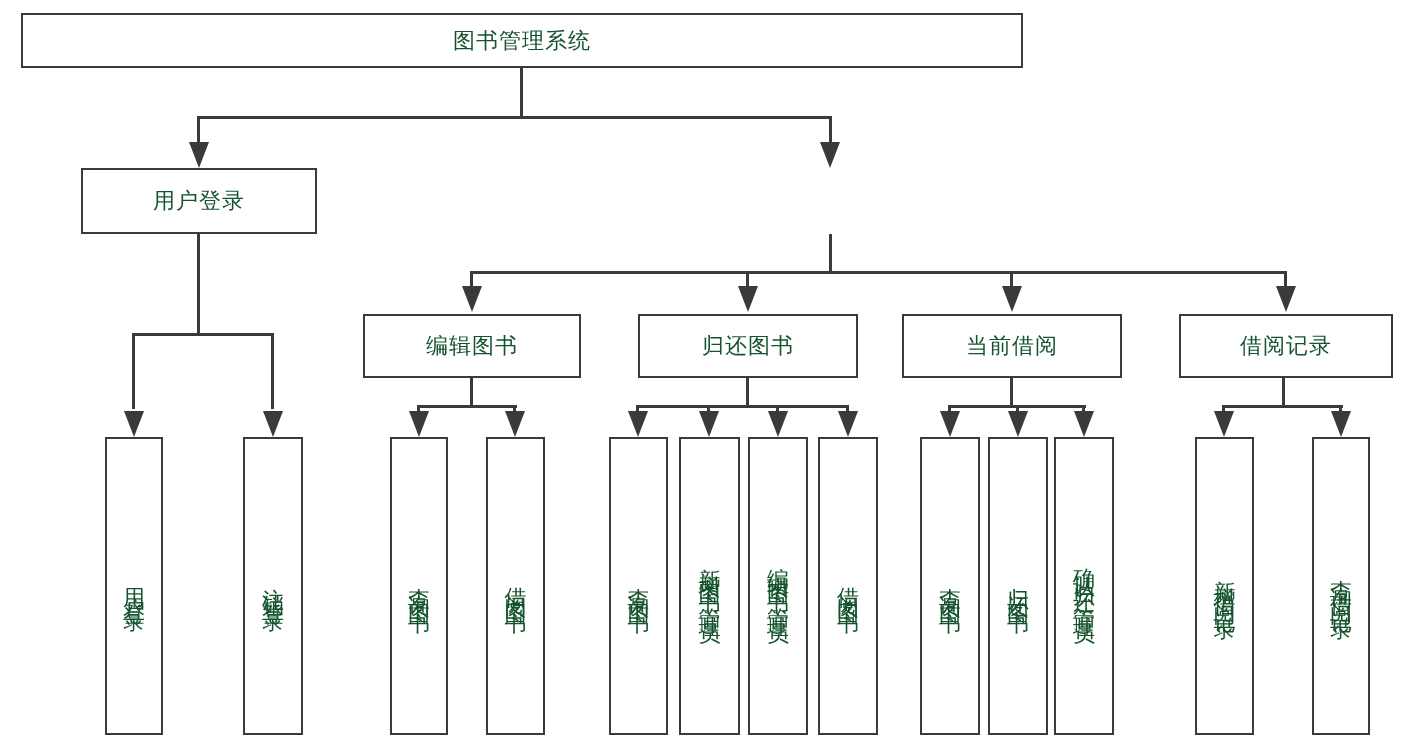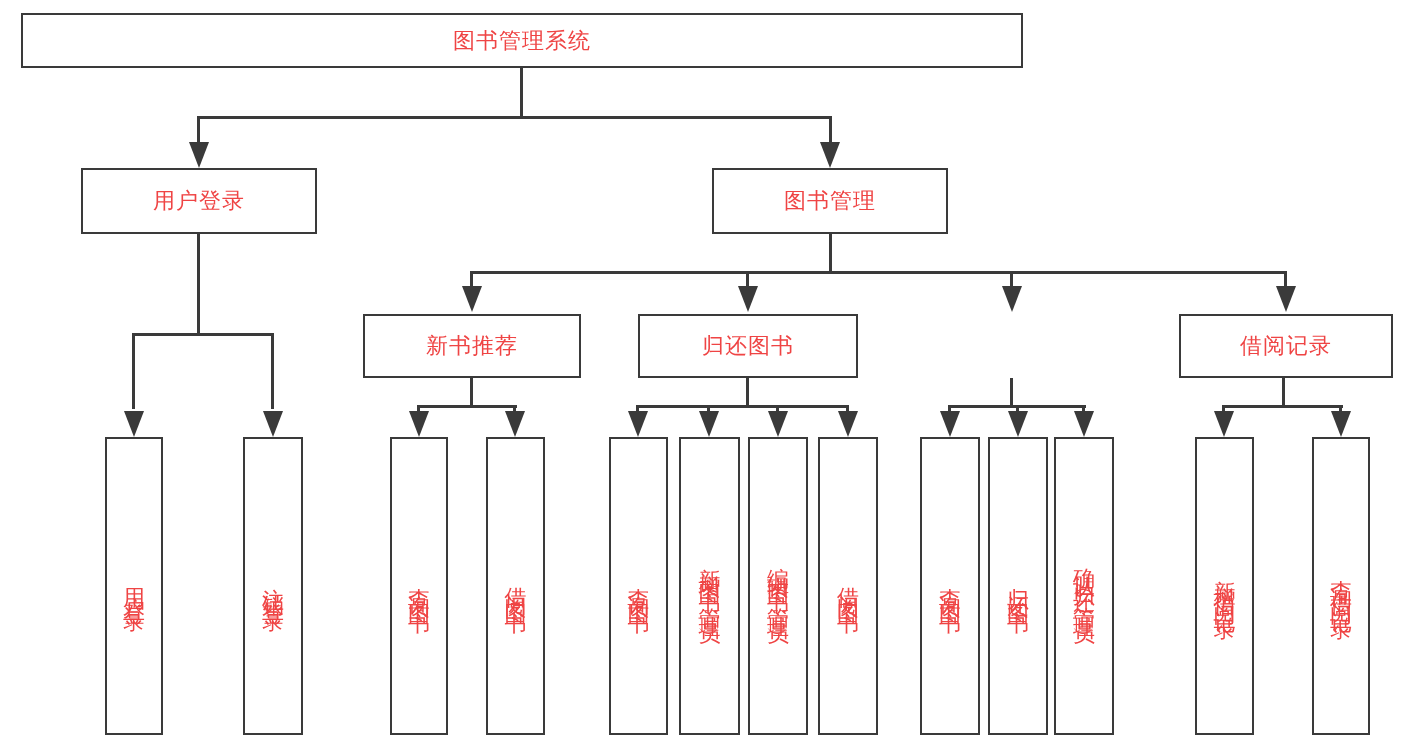--- a/index.html
+++ b/index.html
@@ -12,21 +12,21 @@
     overflow: hidden;
   }
   .box {
     position: absolute;
     box-sizing: border-box;
     background: #ffffff;
     border: 2px solid #3a3a3a;
     display: flex;
     align-items: center;
     justify-content: center;
-    color: #ef4444;
+    color: #14532d;
     z-index: 2;
   }
   .box.h span {
     font-size: 22px;
     letter-spacing: 1px;
     white-space: nowrap;
   }
   .box.v span {
     writing-mode: vertical-rl;
     text-orientation: mixed;
@@ -65,29 +65,29 @@
 
 <div id="stage">
 
   <div class="box h" style="left:21px; top:13px; width:1002px; height:55px;">
     <span>图书管理系统</span>
   </div>
 
   <div class="box h" style="left:81px; top:168px; width:236px; height:66px;">
     <span>用户登录</span>
   </div>
-  <div class="box h" style="left:712px; top:168px; width:236px; height:66px;">
-    <span>图书管理</span>
-  </div>
 
   <div class="box h" style="left:363px; top:314px; width:218px; height:64px;">
-    <span>新书推荐</span>
+    <span>编辑图书</span>
   </div>
   <div class="box h" style="left:638px; top:314px; width:220px; height:64px;">
     <span>归还图书</span>
+  </div>
+  <div class="box h" style="left:902px; top:314px; width:220px; height:64px;">
+    <span>当前借阅</span>
   </div>
   <div class="box h" style="left:1179px; top:314px; width:214px; height:64px;">
     <span>借阅记录</span>
   </div>
 
   <div class="box v" style="left:105px; top:437px; width:58px; height:298px;">
     <span>用户登录</span>
   </div>
   <div class="box v" style="left:243px; top:437px; width:60px; height:298px;">
     <span>注销登录</span>

